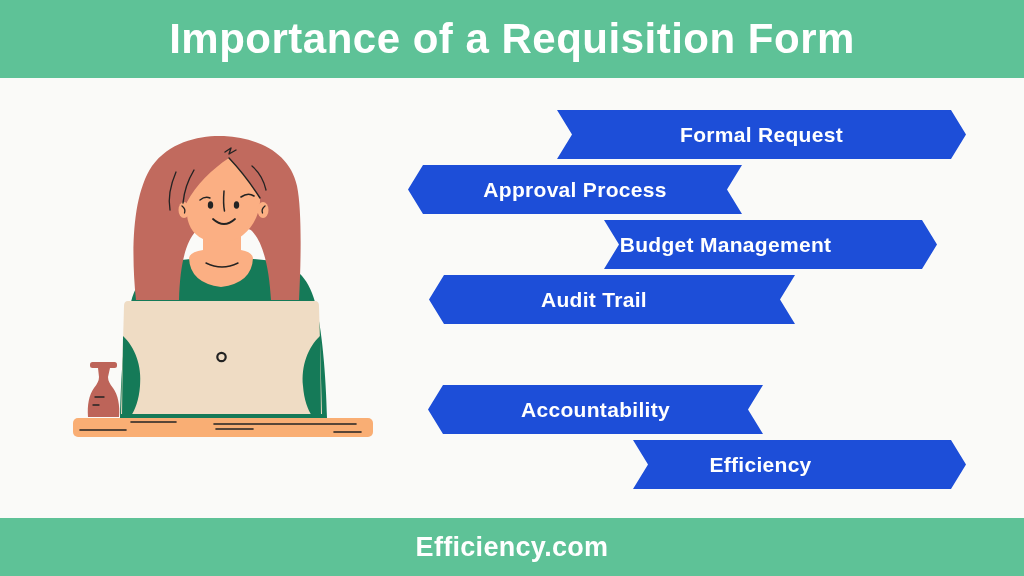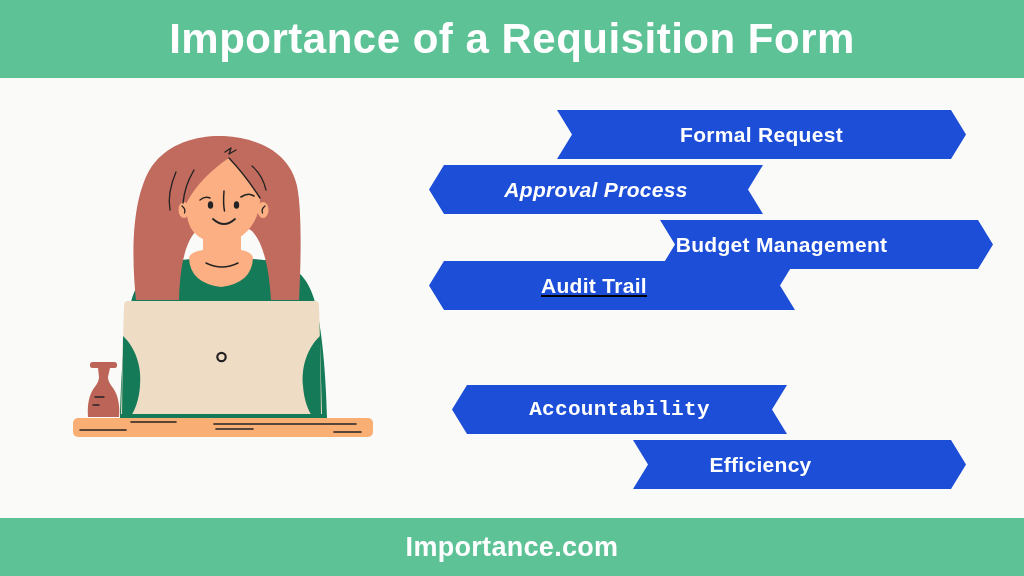--- a/index.html
+++ b/index.html
@@ -39,25 +39,25 @@
   .arrow .arrow-label{
     color:#ffffff;font-size:21px;font-weight:bold;letter-spacing:.3px;white-space:nowrap;
   }
   .arrow.right{
     clip-path:polygon(0 0, calc(100% - 15px) 0, 100% 50%, calc(100% - 15px) 100%, 0 100%, 15px 50%);
   }
   .arrow.left{
     clip-path:polygon(15px 0, 100% 0, calc(100% - 15px) 50%, 100% 100%, 15px 100%, 0 50%);
   }
   .r1{left:557px;top:110px;width:409px;}
-  .r2{left:429px;top:165px;width:334px;font-style:italic;}
-  .r3{left:660px;top:220px;width:333px;padding-right:90px;}
-  .r4{left:429px;top:261px;width:366px;padding-right:36px;text-decoration:underline;}
+  .r2{left:408px;top:165px;width:334px;}
+  .r3{left:604px;top:220px;width:333px;padding-right:90px;}
+  .r4{left:429px;top:275px;width:366px;padding-right:36px;}
   .r5{left:633px;top:330px;width:333px;padding-right:95px;}
-  .r6{left:452px;top:385px;width:335px;font-family:Liberation Mono, monospace;}
+  .r6{left:428px;top:385px;width:335px;}
   .r7{left:633px;top:440px;width:333px;padding-right:78px;}
 </style>
 </head>
 <body>
 
 <div class="canvas">
 
   <header class="top-banner">
     <h1>Importance of a Requisition Form</h1>
   </header>
@@ -129,16 +129,16 @@
     <span class="arrow-label">Audit Trail</span>
   </div>
   <div class="arrow left r6">
     <span class="arrow-label">Accountability</span>
   </div>
   <div class="arrow right r7">
     <span class="arrow-label">Efficiency</span>
   </div>
 
   <footer class="bottom-banner">
-    <div class="site">Importance.com</div>
+    <div class="site">Efficiency.com</div>
   </footer>
 
 </div>
 
 </body></html>

